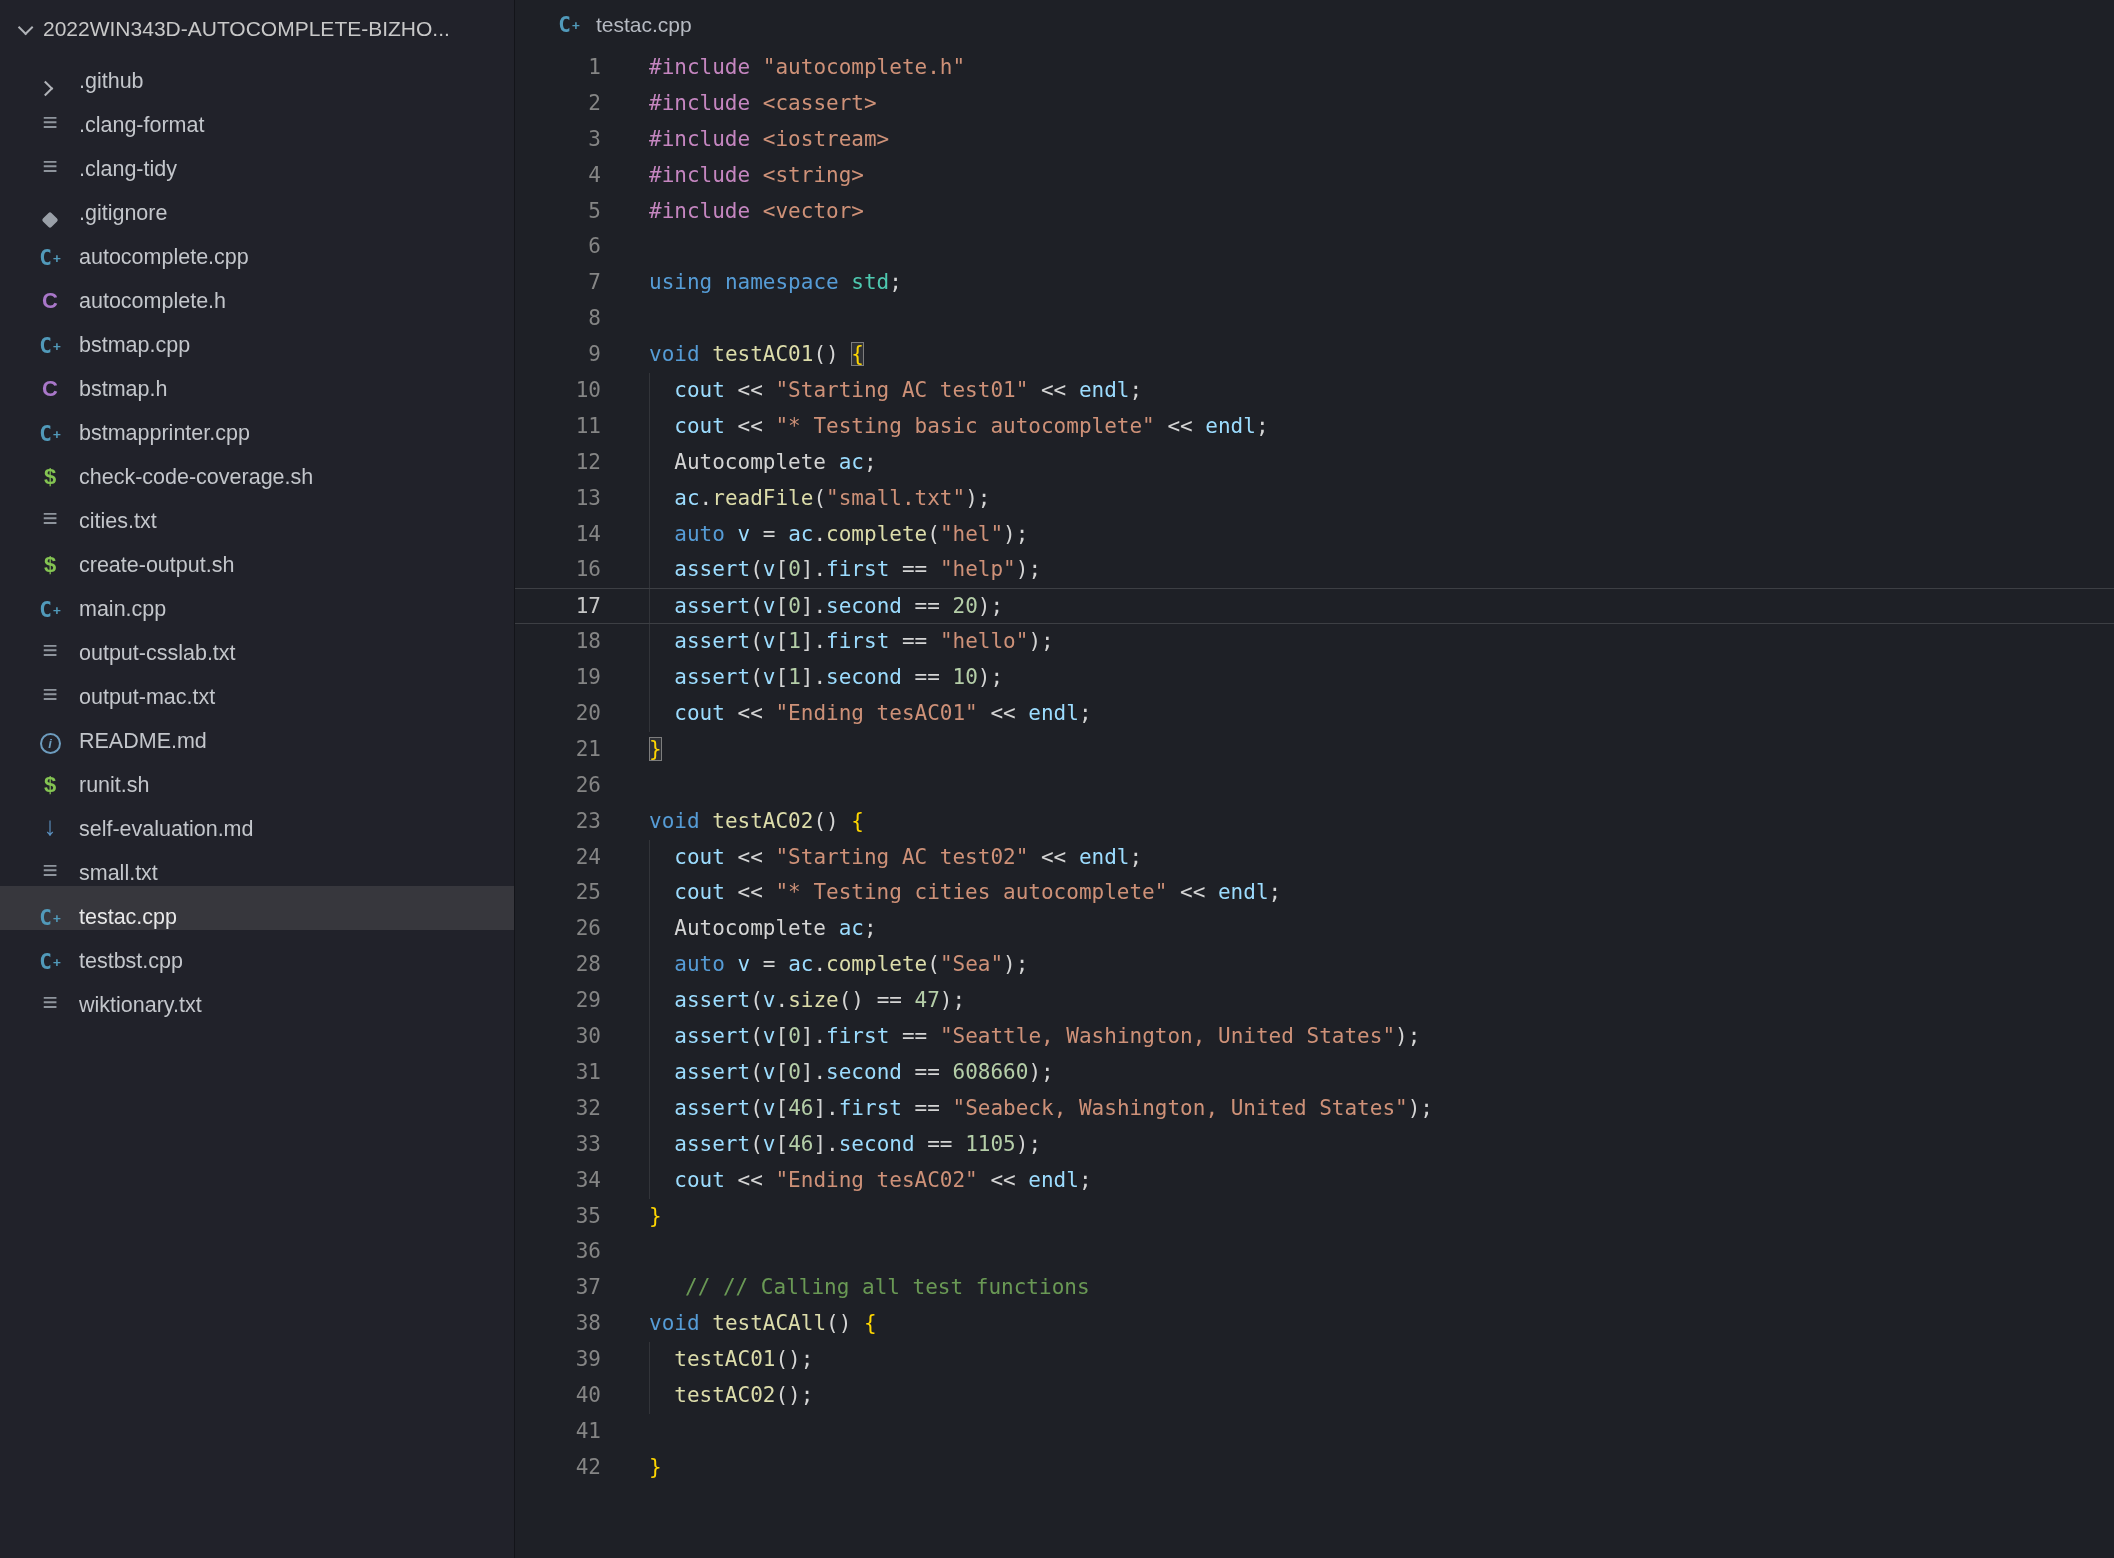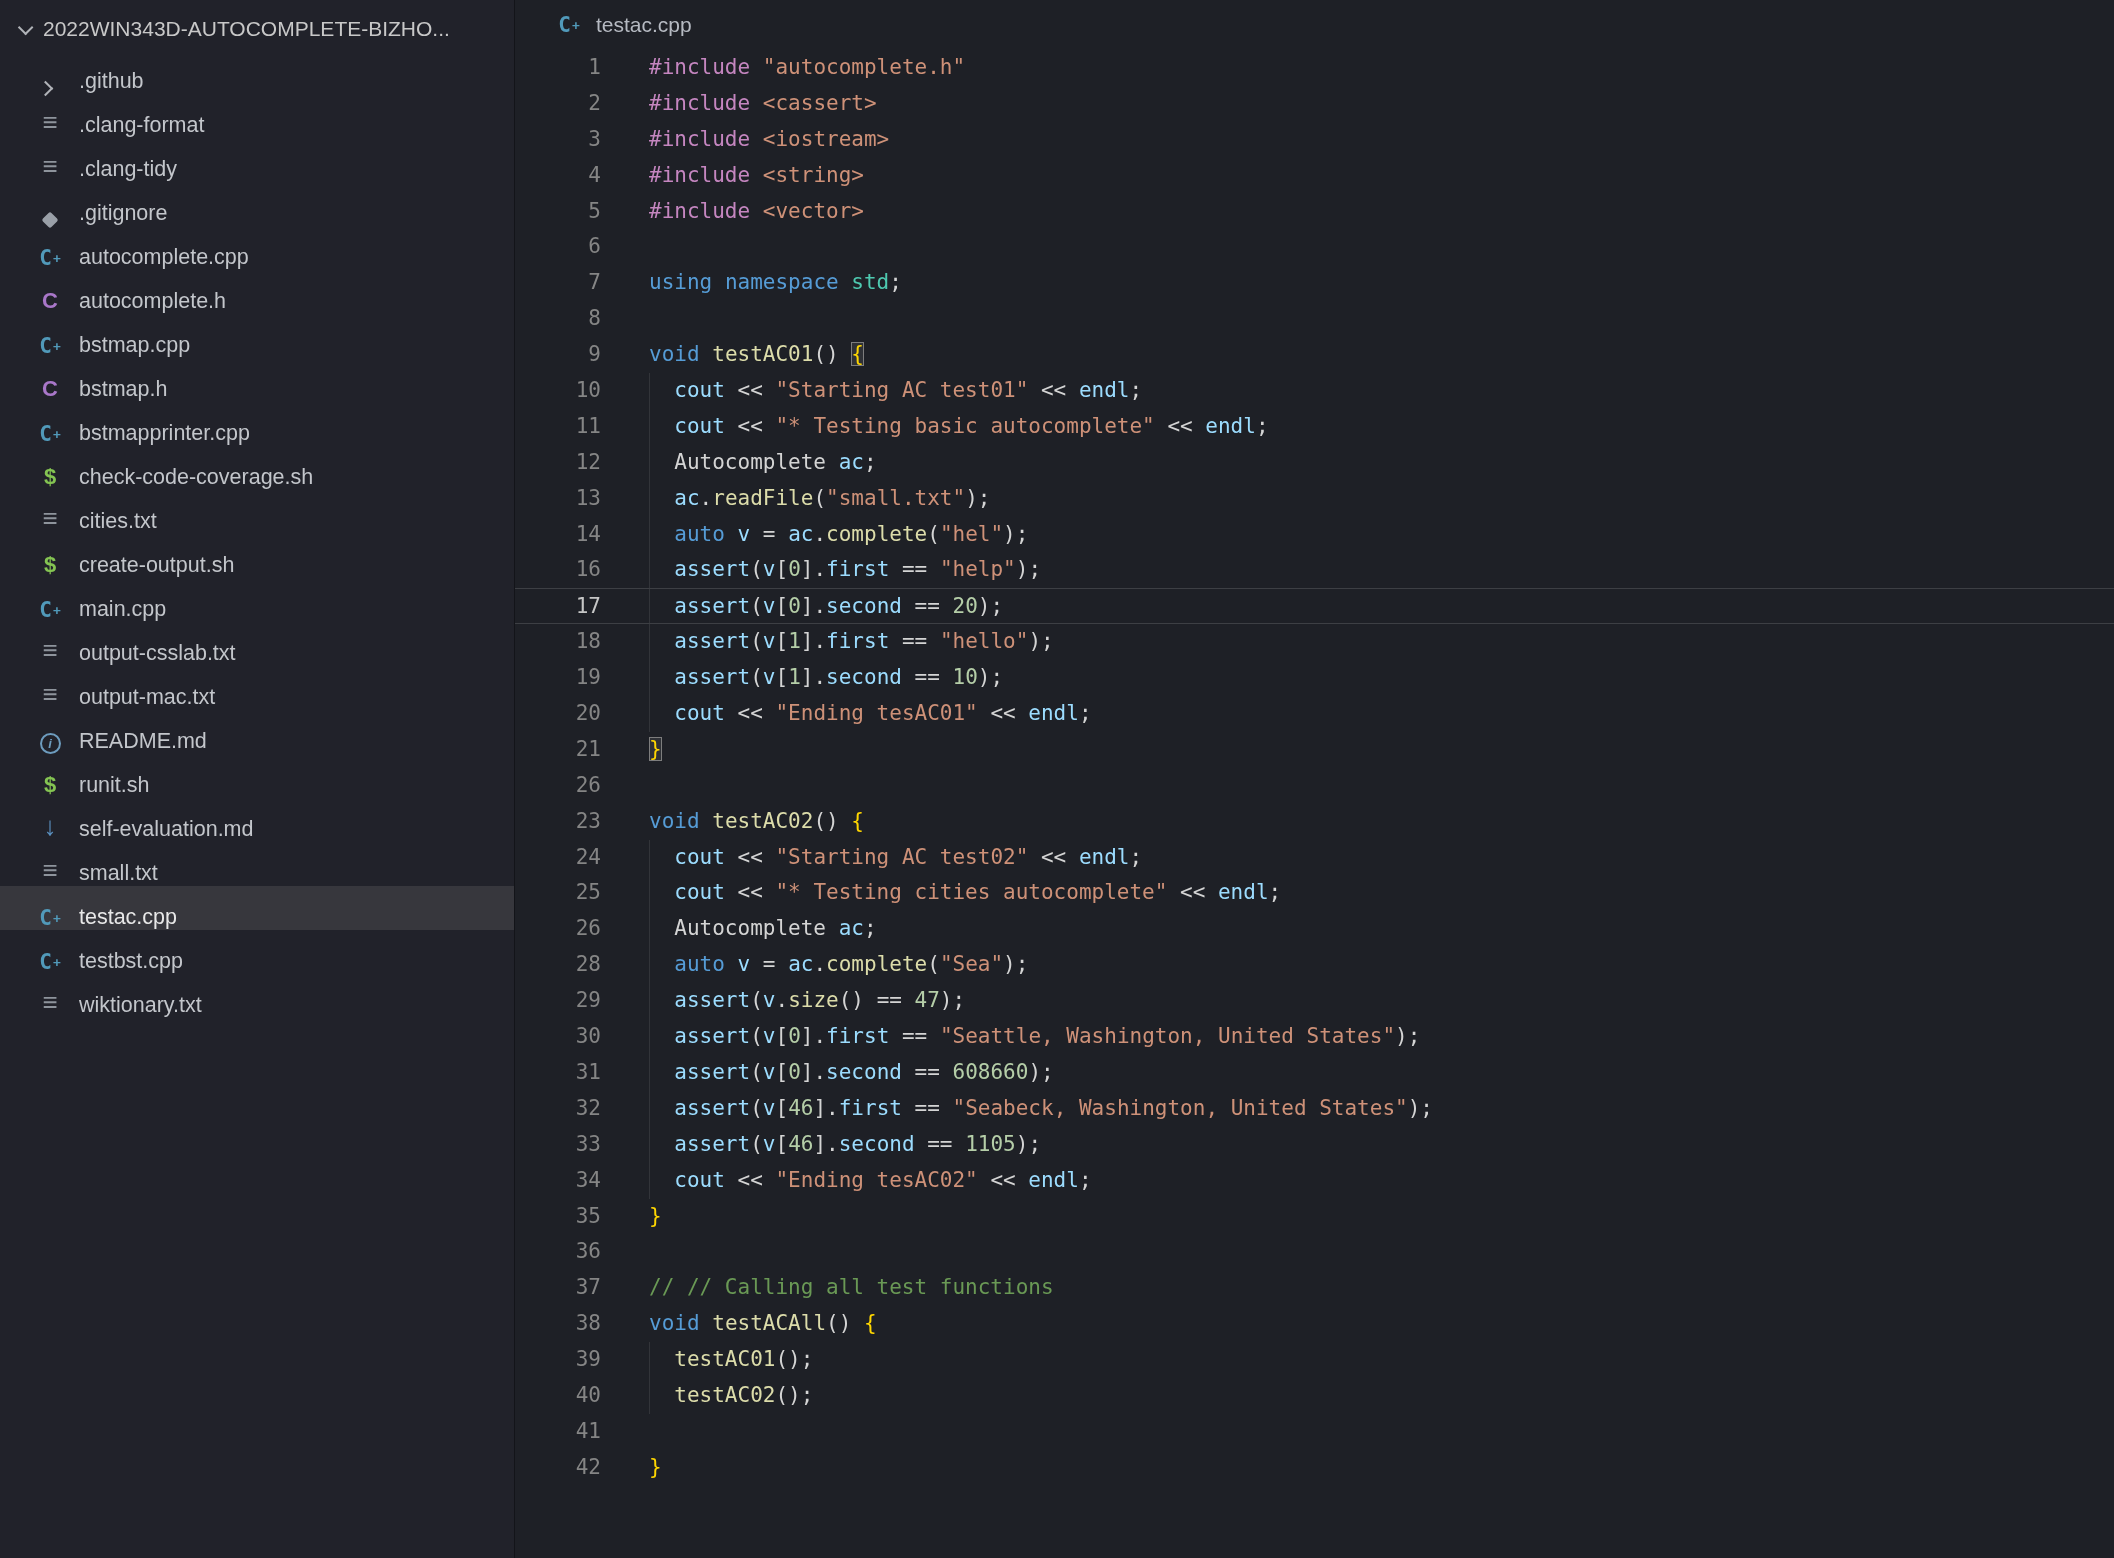--- a/index.html
+++ b/index.html
@@ -52,21 +52,21 @@
   .ltext{margin-left:48px;position:relative;color:var(--tok-plain);}
   .guide{position:absolute;left:0;top:0;bottom:0;width:1px;background:rgba(255,255,255,.09);}
 
   .tk-pp{color:var(--tok-preproc);}
   .tk-kw{color:var(--tok-keyword);}
   .tk-ty{color:var(--tok-type);}
   .tk-fn{color:var(--tok-function);}
   .tk-va{color:var(--tok-variable);}
   .tk-st{color:var(--tok-string);}
   .tk-nu{color:var(--tok-number);}
-  .tk-co{color:var(--tok-comment);}
+  .tk-co{color:var(--tok-comment);margin-left:36px;}
   .tk-pl{color:var(--tok-plain);}
   .tk-br{color:var(--tok-brace);}
   .tk-bm{color:var(--tok-brace);outline:1px solid #7d7d7d;outline-offset:-1px;background:rgba(130,130,130,.18);}
 </style>
 </head>
 <body>
 
 <div class="app">
 
   <aside class="sidebar">

